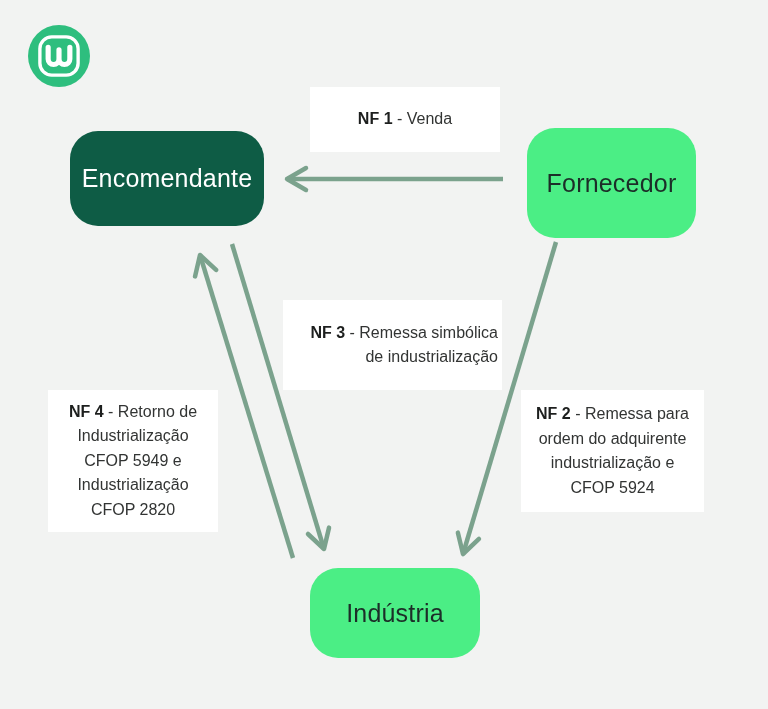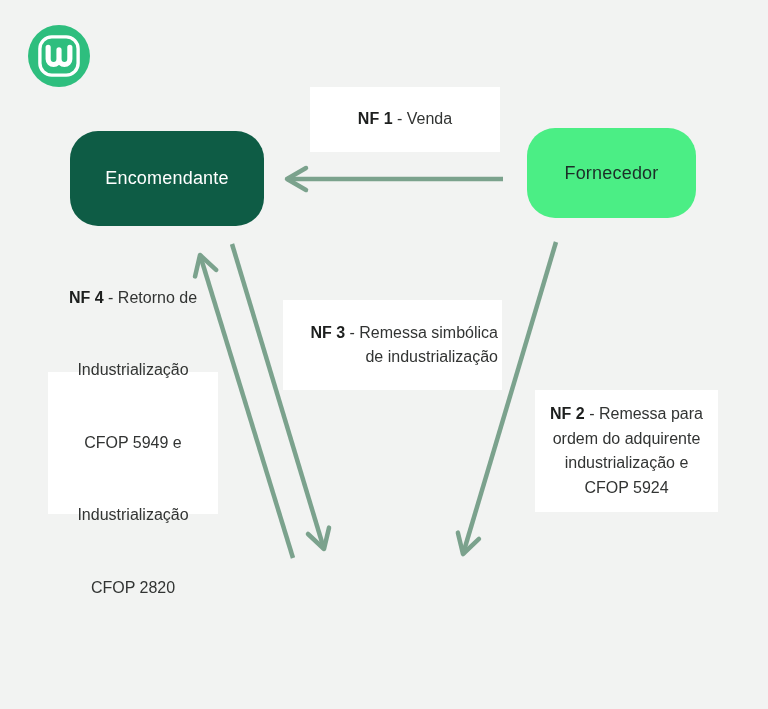--- a/index.html
+++ b/index.html
@@ -36,21 +36,21 @@
   }
   .node-dark {
     background: #0e5c45;
     color: #ffffff;
   }
   .node-light {
     background: #4bee85;
     color: #1c2e28;
   }
   .node-label {
-    font-size: 18px;
+    font-size: 25px;
     letter-spacing: 0.2px;
   }
   .card {
     position: absolute;
     background: #ffffff;
     color: #323433;
     box-sizing: border-box;
     display: flex;
     flex-direction: column;
     justify-content: center;
@@ -81,42 +81,45 @@
   <svg class="logo" viewBox="0 0 24 24">
     <circle cx="12" cy="12" r="12" fill="#2ebe7e"></circle>
     <rect x="4.6" y="4.6" width="14.8" height="14.8" rx="4.6" fill="none" stroke="#ffffff" stroke-width="1.3"></rect>
     <path d="M7.8 8.6 L7.8 13.2 A2.1 2.1 0 0 0 12 13.2 L12 9.6 M12 13.2 A2.1 2.1 0 0 0 16.2 13.2 L16.2 8.6" fill="none" stroke="#ffffff" stroke-width="2" stroke-linecap="round" stroke-linejoin="round"></path>
   </svg>
 
   <div class="node node-dark" style="left:70px; top:131px; width:194px; height:95px;">
     <span class="node-label">Encomendante</span>
   </div>
 
-  <div class="node node-light" style="left:527px; top:128px; width:169px; height:90px;">
+  <div class="node node-light" style="left:527px; top:128px; width:169px; height:110px;">
     <span class="node-label">Fornecedor</span>
   </div>
 
+  <div class="node node-light" style="left:310px; top:568px; width:170px; height:90px;">
+    <span class="node-label">Indústria</span>
+  </div>
 
   <div class="card" style="left:310px; top:87px; width:190px; height:65px;">
     <div><b>NF 1</b><span> - Venda</span></div>
   </div>
 
   <div class="card" style="left:283px; top:300px; width:219px; height:90px;text-align:right;">
     <div><b>NF 3</b><span> - Remessa simbólica</span></div>
     <div>de industrialização</div>
   </div>
 
-  <div class="card" style="left:48px; top:372px; width:170px; height:142px;gap:48px;">
+  <div class="card" style="left:48px; top:390px; width:170px; height:142px;">
     <div><b>NF 4</b><span> - Retorno de</span></div>
     <div>Industrialização</div>
     <div>CFOP 5949 e</div>
     <div>Industrialização</div>
     <div>CFOP 2820</div>
   </div>
 
-  <div class="card" style="left:535px; top:390px; width:183px; height:122px;">
+  <div class="card" style="left:521px; top:390px; width:183px; height:122px;">
     <div><b>NF 2</b><span> - Remessa para</span></div>
     <div>ordem do adquirente</div>
     <div>industrialização e</div>
     <div>CFOP 5924</div>
   </div>
 
 </div>
 
 </body></html>

